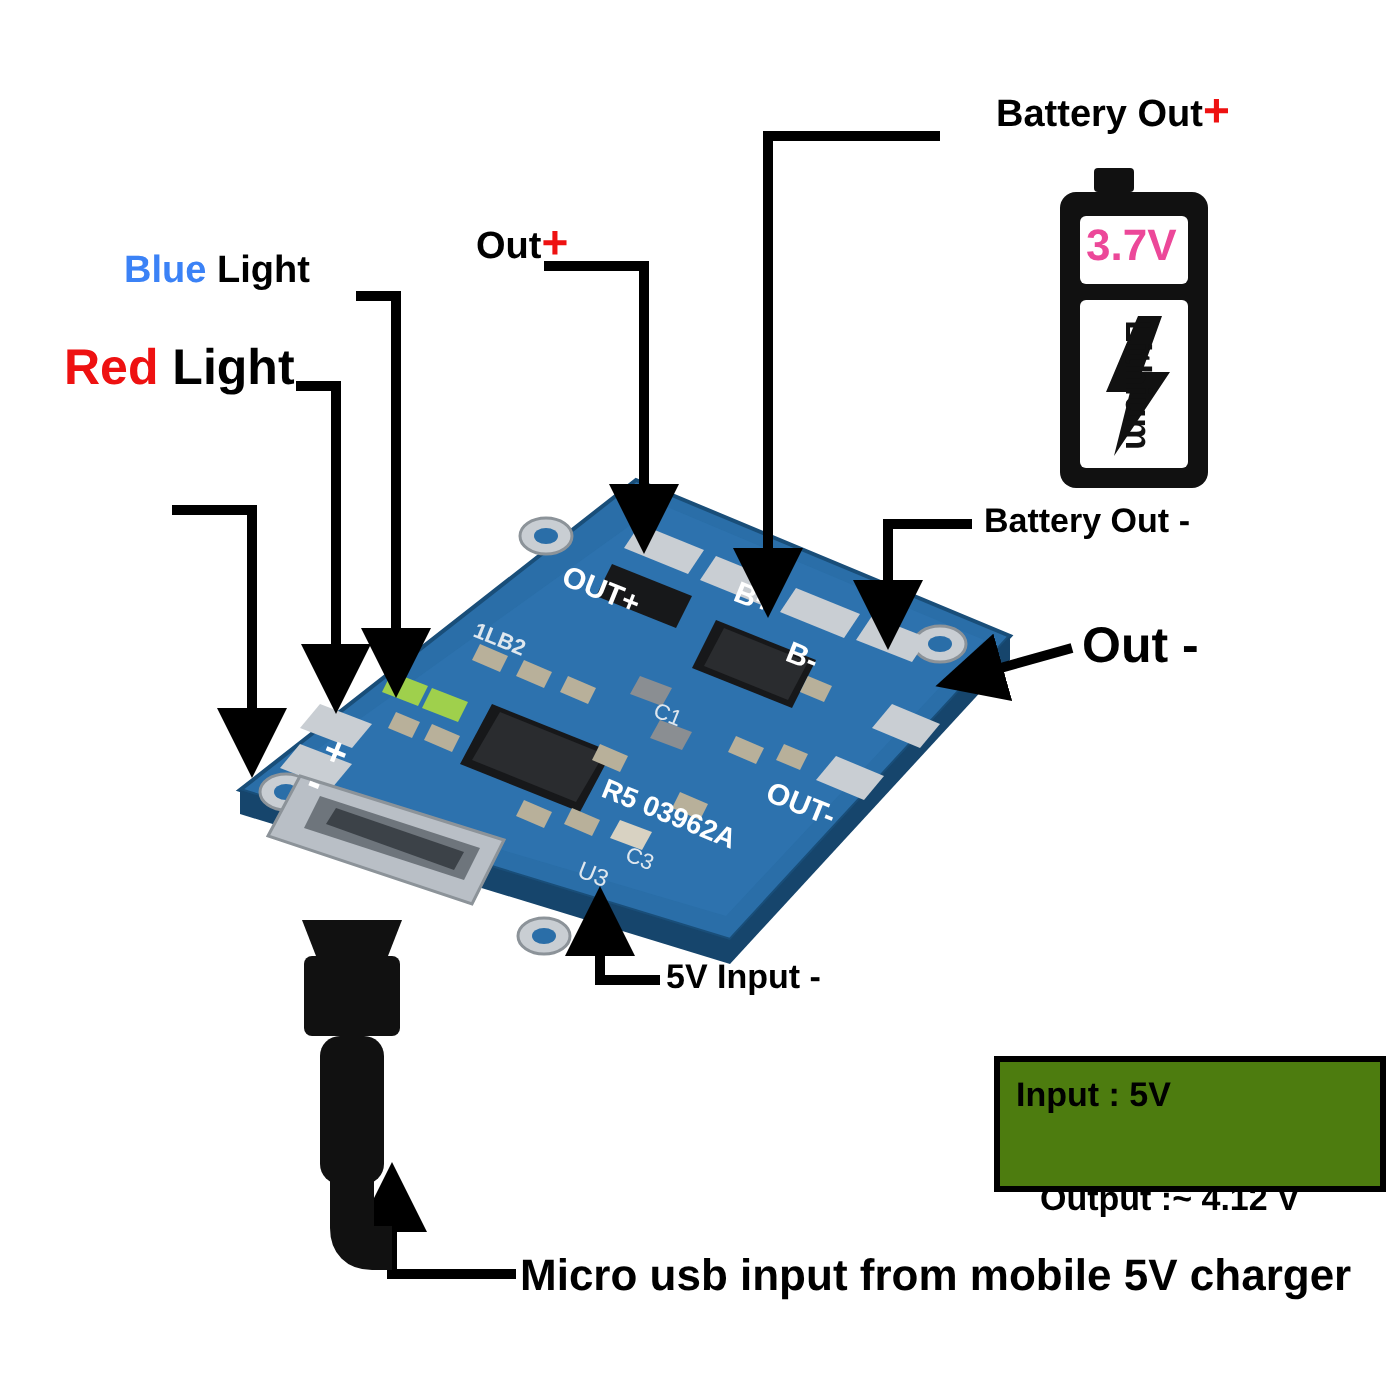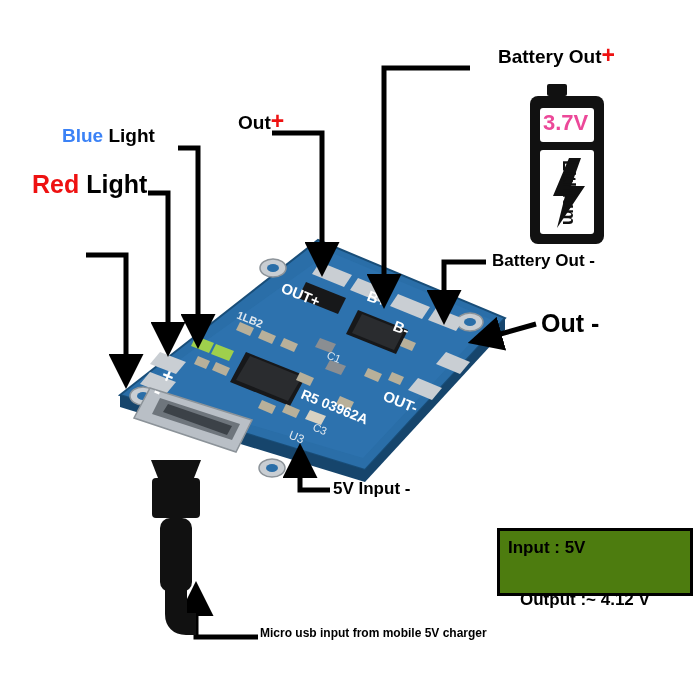--- a/index.html
+++ b/index.html
@@ -169,20 +169,20 @@
 
 
   <div class="lbl" style="left:492px;top:252px;font-size:17px;">
     <span>Battery Out</span>&nbsp;<span>-</span>
   </div>
 
   <div class="lbl" style="left:541px;top:311px;font-size:25px;">Out -</div>
 
   <div class="lbl" style="left:333px;top:480px;font-size:17px;text-align:center;">5V Input -</div>
 
-  <div class="lbl" style="left:260px;top:627px;font-size:12px;">Micro usb input from mobile 5V charger</div>
+  <div class="lbl" style="left:260px;top:627px;font-size:22px;">Micro usb input from mobile 5V charger</div>
 
   <div class="box" style="left:497px;top:528px;width:190px;height:62px;padding:0;">
     <div class="boxline" style="position:absolute;left:8px;top:6px;">Input : 5V</div>
     <div class="boxline" style="position:absolute;left:20px;top:30px;margin-top:28px;">Output :~ 4.12 V</div>
   </div>
 
 </div>
 
 </body></html>

